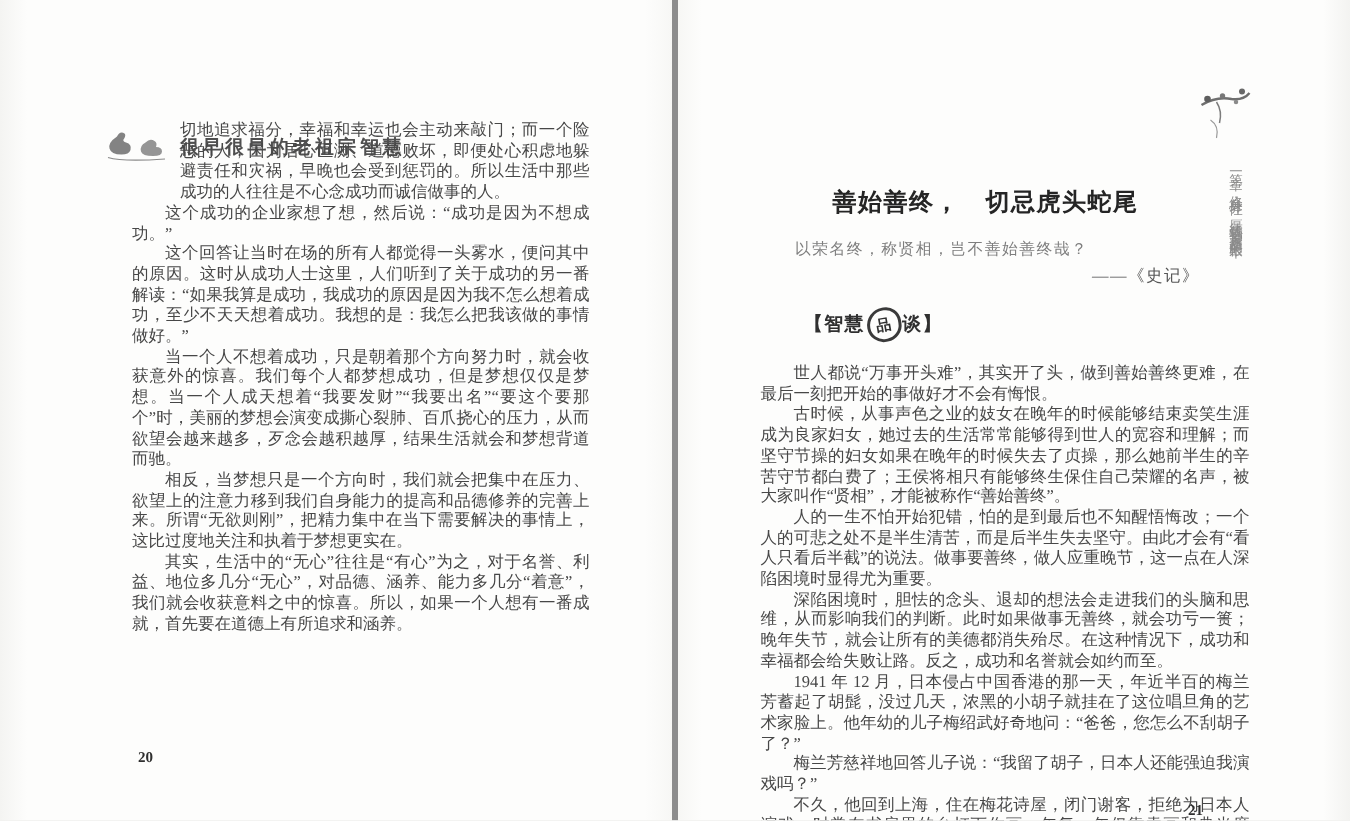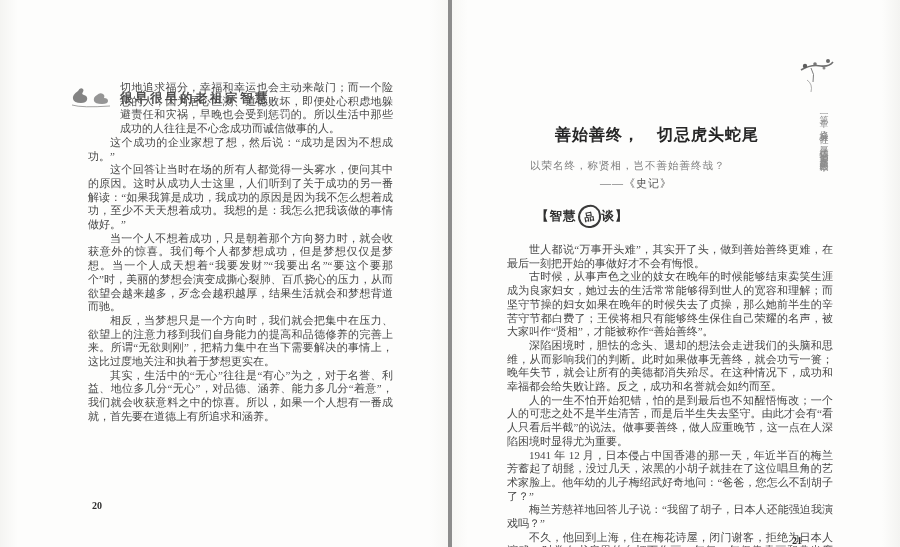--- a/index.html
+++ b/index.html
@@ -26,21 +26,21 @@
 
   
   .pagenum{position:absolute;font-weight:bold;font-size:10px;color:#2f2f2f;}
   .pn-left{left:92px;top:500px;}
   .pn-right{left:792px;top:500px;margin-top:35px;}
 
   
   .chapter-title{position:absolute;left:507px;top:125px;width:300px;text-align:center;
     font-weight:bold;font-size:16px;letter-spacing:1px;color:#252525;}
   .chapter-quote{position:absolute;left:530px;top:159px;font-size:10.5px;letter-spacing:1px;color:#7e7e7e;}
-  .quote-source{position:absolute;left:600px;top:176px;width:200px;
+  .quote-source{position:absolute;left:600px;top:176px;width:200px;text-align:right;
     font-size:11px;letter-spacing:1px;color:#565656;}
 
   
   .badge{position:absolute;left:536px;top:205px;display:flex;align-items:center;
     font-weight:bold;font-size:12.5px;color:#303030;letter-spacing:1px;text-align:right;}
   .badge-circle{width:19px;height:19px;border:2px solid #3a3a3a;border-radius:54% 46% 50% 50%;
     display:flex;align-items:center;justify-content:center;font-size:10px;font-weight:bold;
     margin:0 1px;transform:rotate(-10deg);background:#fdfdfc;}
 
   
@@ -99,22 +99,22 @@
 
   <div class="badge">
     <span>【智慧</span>
     <span class="badge-circle">品</span>
     <span>谈】</span>
   </div>
 
   <div class="bodytext rp-body">
     <p>世人都说“万事开头难”，其实开了头，做到善始善终更难，在最后一刻把开始的事做好才不会有悔恨。</p>
     <p>古时候，从事声色之业的妓女在晚年的时候能够结束卖笑生涯成为良家妇女，她过去的生活常常能够得到世人的宽容和理解；而坚守节操的妇女如果在晚年的时候失去了贞操，那么她前半生的辛苦守节都白费了；王侯将相只有能够终生保住自己荣耀的名声，被大家叫作“贤相”，才能被称作“善始善终”。</p>
+    <p>人的一生不怕开始犯错，怕的是到最后也不知醒悟悔改；一个人的可悲之处不是半生清苦，而是后半生失去坚守。由此才会有“看人只看后半截”的说法。做事要善终，做人应重晚节，这一点在人深陷困境时显得尤为重要。</p>
     <p>深陷困境时，胆怯的念头、退却的想法会走进我们的头脑和思维，从而影响我们的判断。此时如果做事无善终，就会功亏一篑；晚年失节，就会让所有的美德都消失殆尽。在这种情况下，成功和幸福都会给失败让路。反之，成功和名誉就会如约而至。</p>
-    <p>人的一生不怕开始犯错，怕的是到最后也不知醒悟悔改；一个人的可悲之处不是半生清苦，而是后半生失去坚守。由此才会有“看人只看后半截”的说法。做事要善终，做人应重晚节，这一点在人深陷困境时显得尤为重要。</p>
     <p>1941 年 12 月，日本侵占中国香港的那一天，年近半百的梅兰芳蓄起了胡髭，没过几天，浓黑的小胡子就挂在了这位唱旦角的艺术家脸上。他年幼的儿子梅绍武好奇地问：“爸爸，您怎么不刮胡子了？”</p>
     <p>梅兰芳慈祥地回答儿子说：“我留了胡子，日本人还能强迫我演戏吗？”</p>
     <p>不久，他回到上海，住在梅花诗屋，闭门谢客，拒绝为日本人演戏，时常在书房里的台灯下作画，年复一年仅靠卖画和典当度日，生活日渐窘迫。</p>
   </div>
 
   <div class="pagenum pn-right">21</div>
 
 </div>
 
 </body></html>

